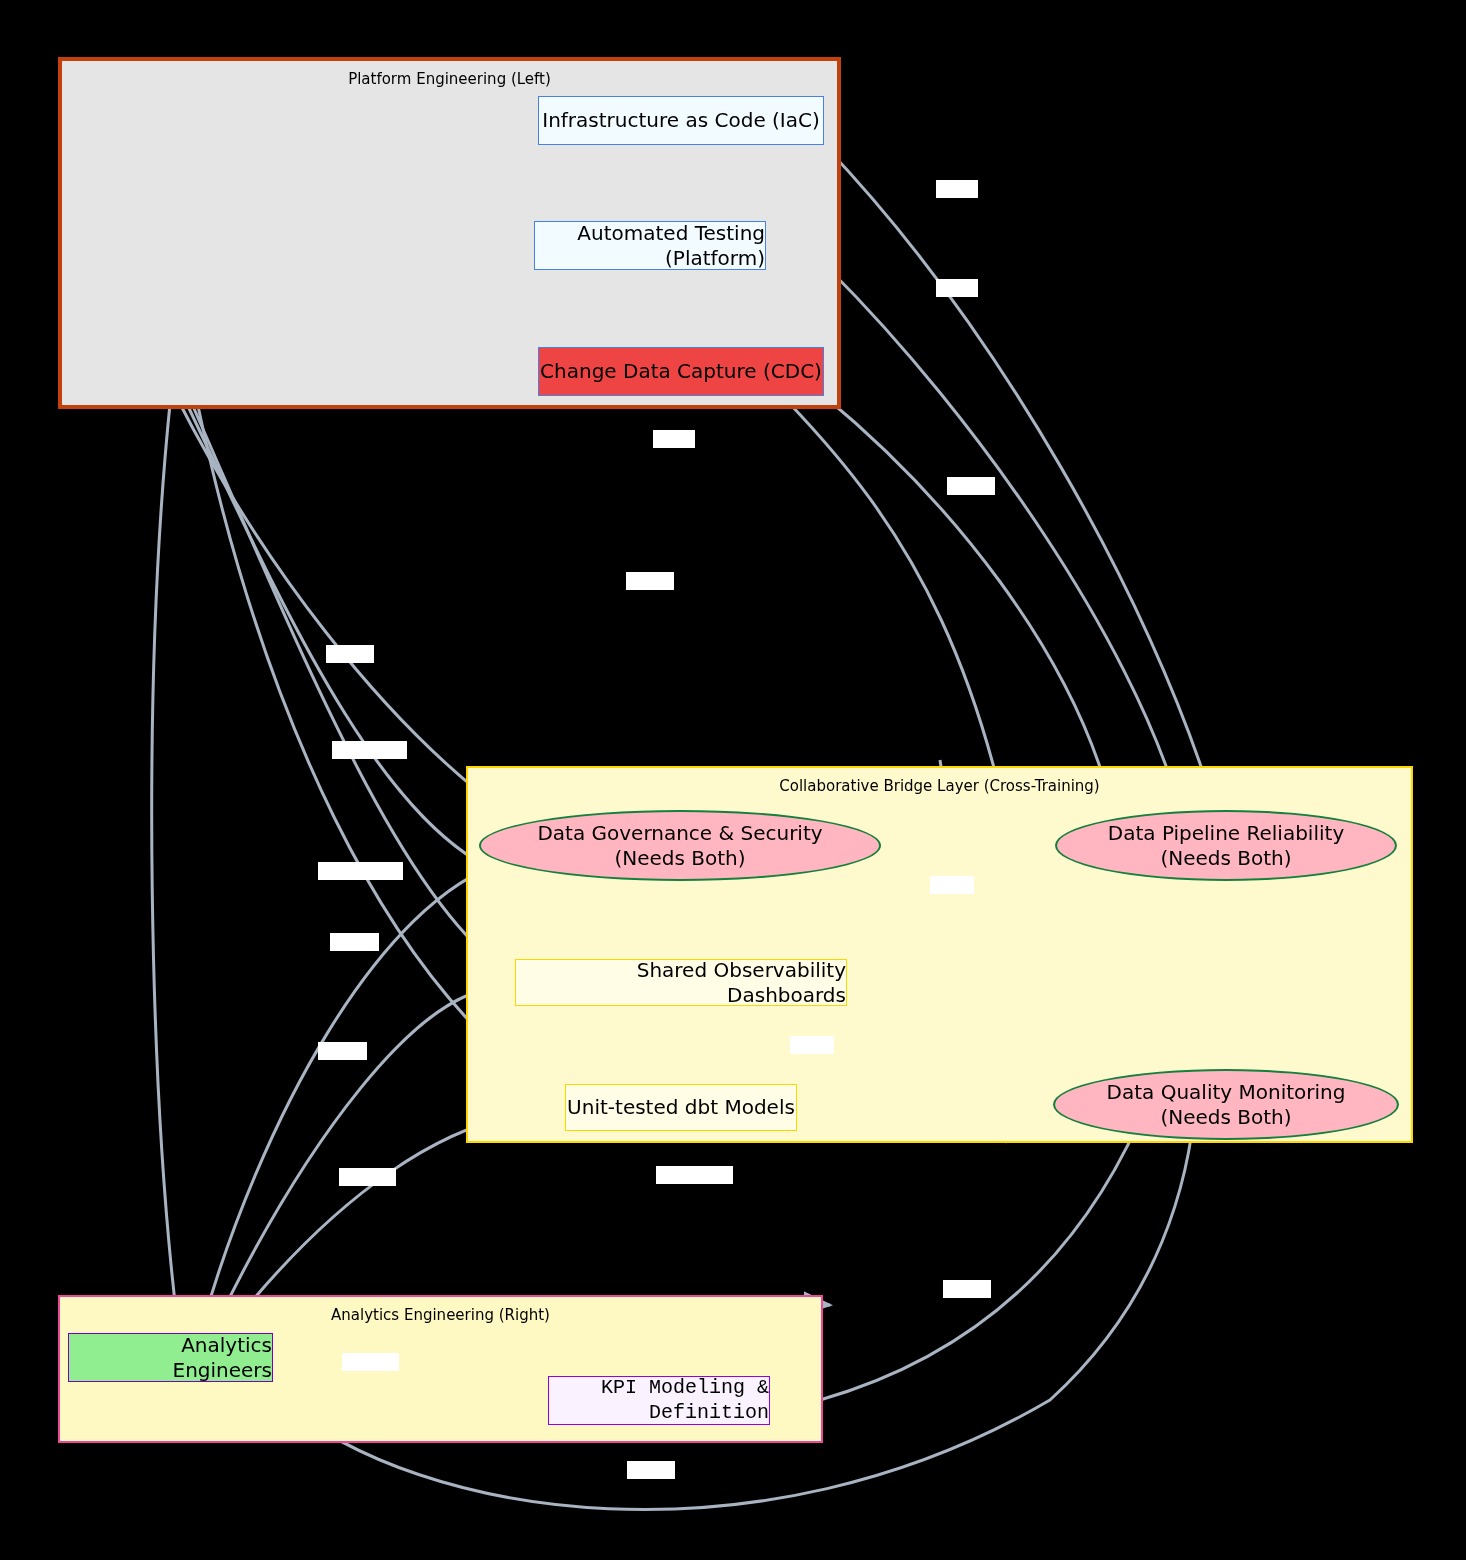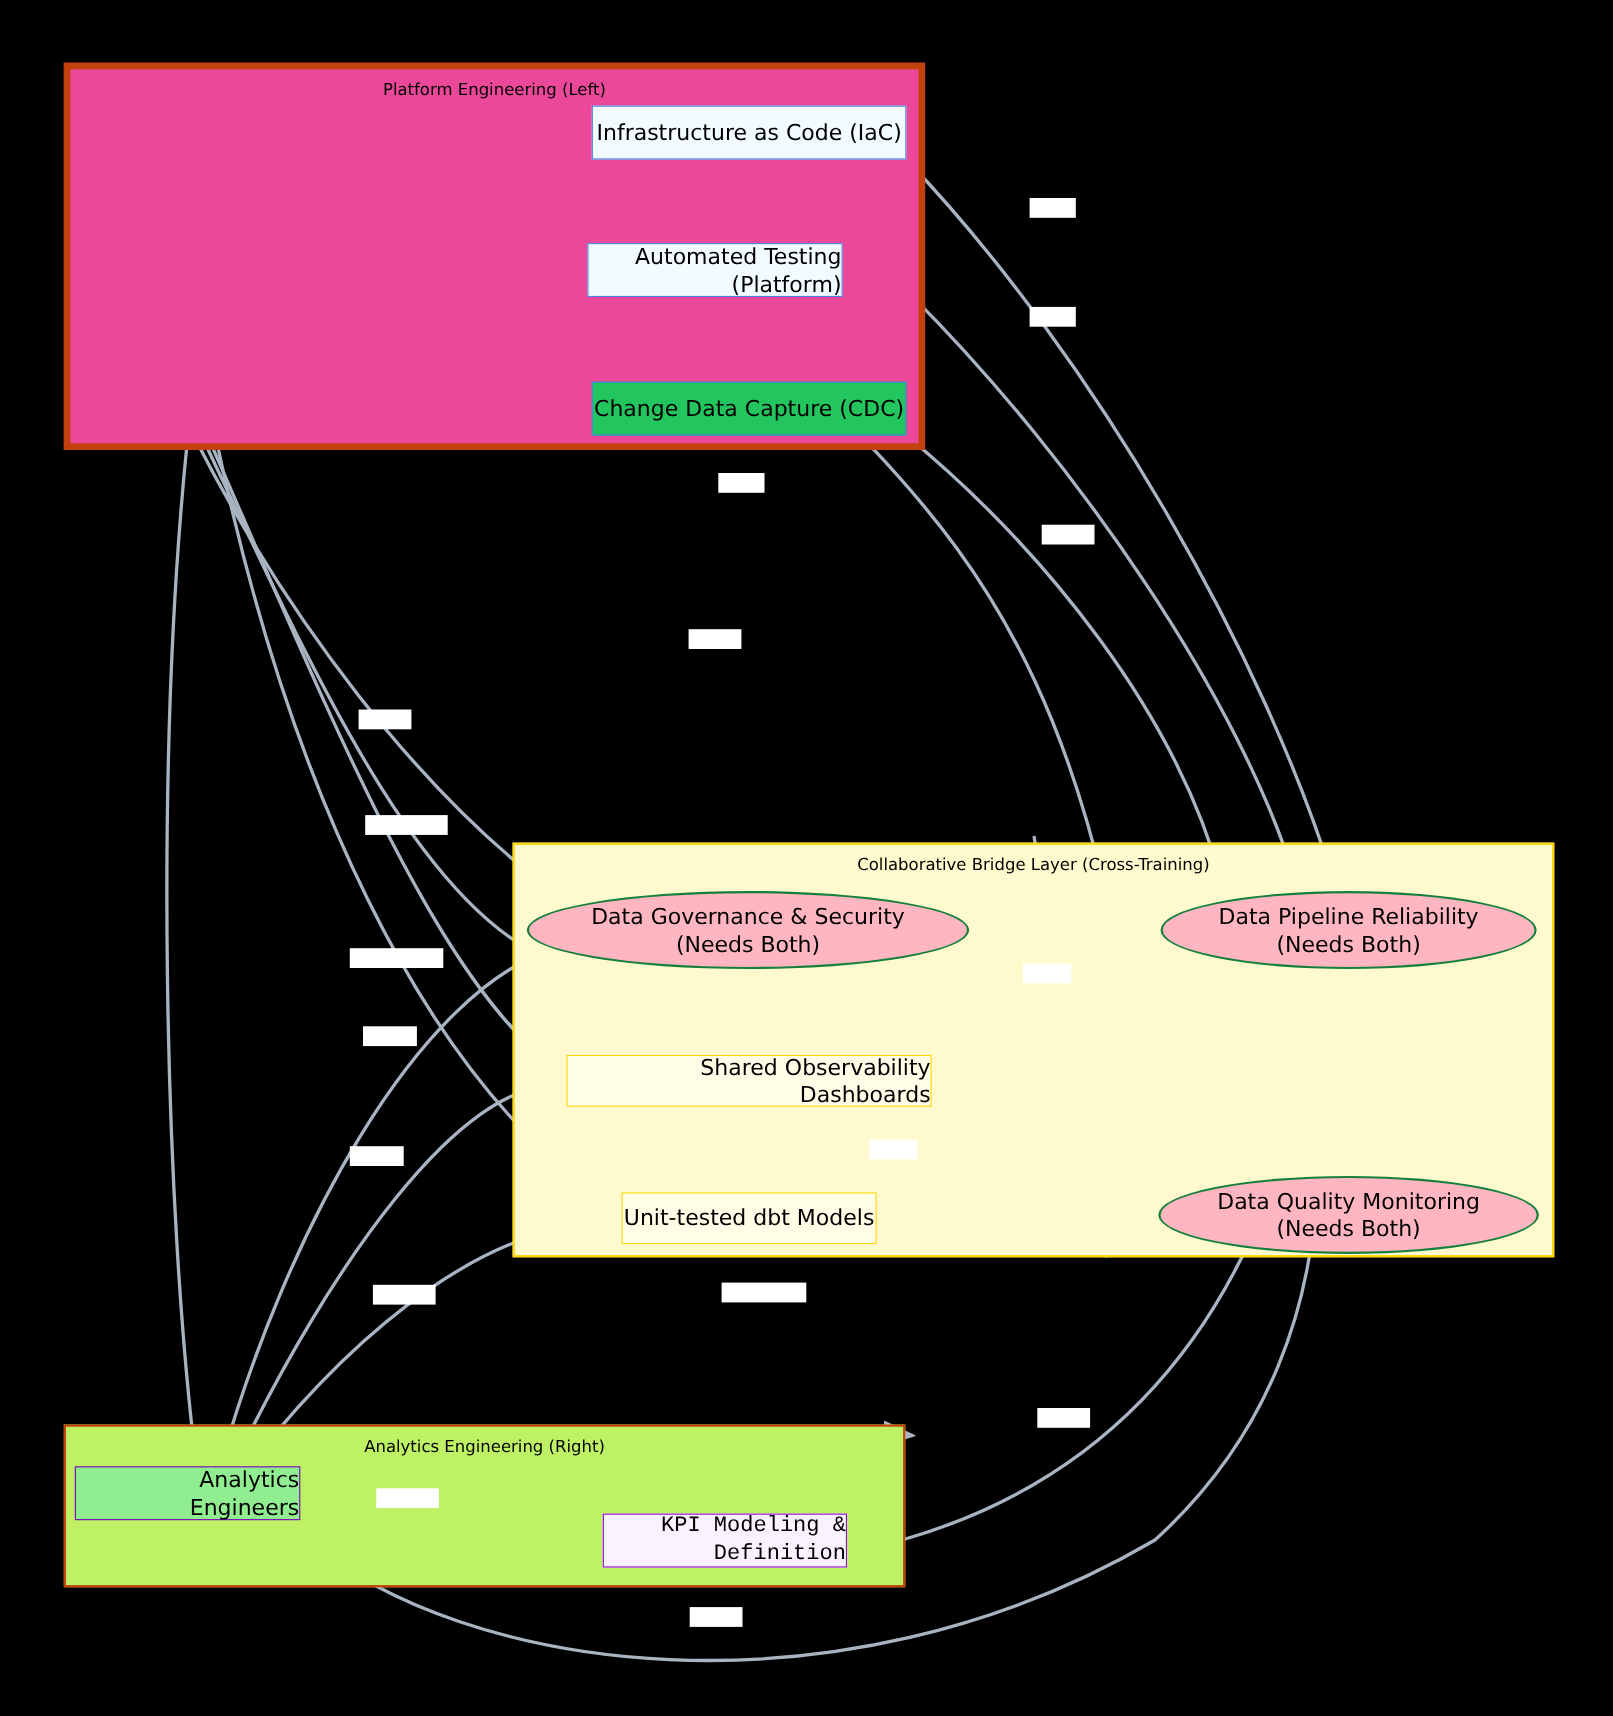--- a/index.html
+++ b/index.html
@@ -7,34 +7,34 @@
        font-family:"DejaVu Sans","Liberation Sans",sans-serif;}
   #stage{position:absolute;left:0;top:0;width:1466px;height:1560px;}
   svg#wires{position:absolute;left:0;top:0;width:1466px;height:1560px;overflow:visible;}
 
   .cluster{position:absolute;box-sizing:border-box;}
   .cluster .cluster-title{
     position:absolute;left:0;right:0;top:9px;text-align:center;
     font-size:15px;color:#000;white-space:nowrap;}
 
   #cluster-platform{left:58px;top:57px;width:783px;height:352px;
-     background:#ec4899;border:6px solid #c2410c;}
+     background:#e5e5e5;border:4px solid #c2410c;}
   #cluster-bridge{left:466px;top:766px;width:947px;height:377px;
      background:#fffacd;border:2px solid #ffd700;}
   #cluster-analytics{left:58px;top:1295px;width:765px;height:148px;
-     background:#bef264;border:2px solid #c2410c;}
+     background:#fef9c3;border:2px solid #ec4899;}
 
   .node{position:absolute;box-sizing:border-box;display:flex;
         align-items:center;justify-content:center;text-align:center;
         font-size:20px;color:#000;line-height:1.22;}
   .boxnode{border-width:1px;border-style:solid;background:#fff;text-align:right;}
 
   .n-iac      {left:538px;top:96px;width:286px;height:49px;border-color:#4682e6;background:#f2fbff;}
   .n-testing  {left:534px;top:221px;width:232px;height:49px;border-color:#4682e6;background:#f2fbff;}
-  .n-cdc      {left:538px;top:347px;width:286px;height:49px;border-color:#4682e6;background:#22c55e;}
+  .n-cdc      {left:538px;top:347px;width:286px;height:49px;border-color:#4682e6;background:#ef4444;}
   .n-platform {left:68px;top:347px;width:205px;height:49px;border-color:#3b77c4;background:#add8e6;}
 
   .n-dash     {left:515px;top:959px;width:332px;height:47px;border-color:#ffd700;background:#fffde6;}
   .n-dbt      {left:565px;top:1084px;width:232px;height:47px;border-color:#ffd700;background:#fffde6;}
 
   .n-analysts {left:68px;top:1333px;width:205px;height:49px;border-color:#7d00b8;background:#90ee90;padding-left:13px;}
   .n-kpi      {left:548px;top:1376px;width:222px;height:49px;border-color:#9900e6;background:#faf3ff;font-family:Liberation Mono, monospace;}
 
   .ellnode{border:2px solid #15803d;background:#ffb6c1;border-radius:50%;}
   .e-gov  {left:479px;top:810px;width:402px;height:71px;}

